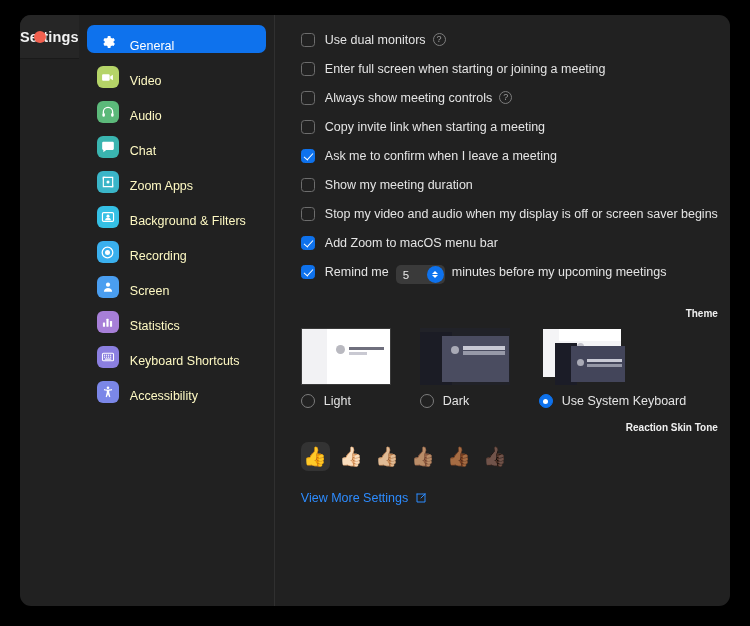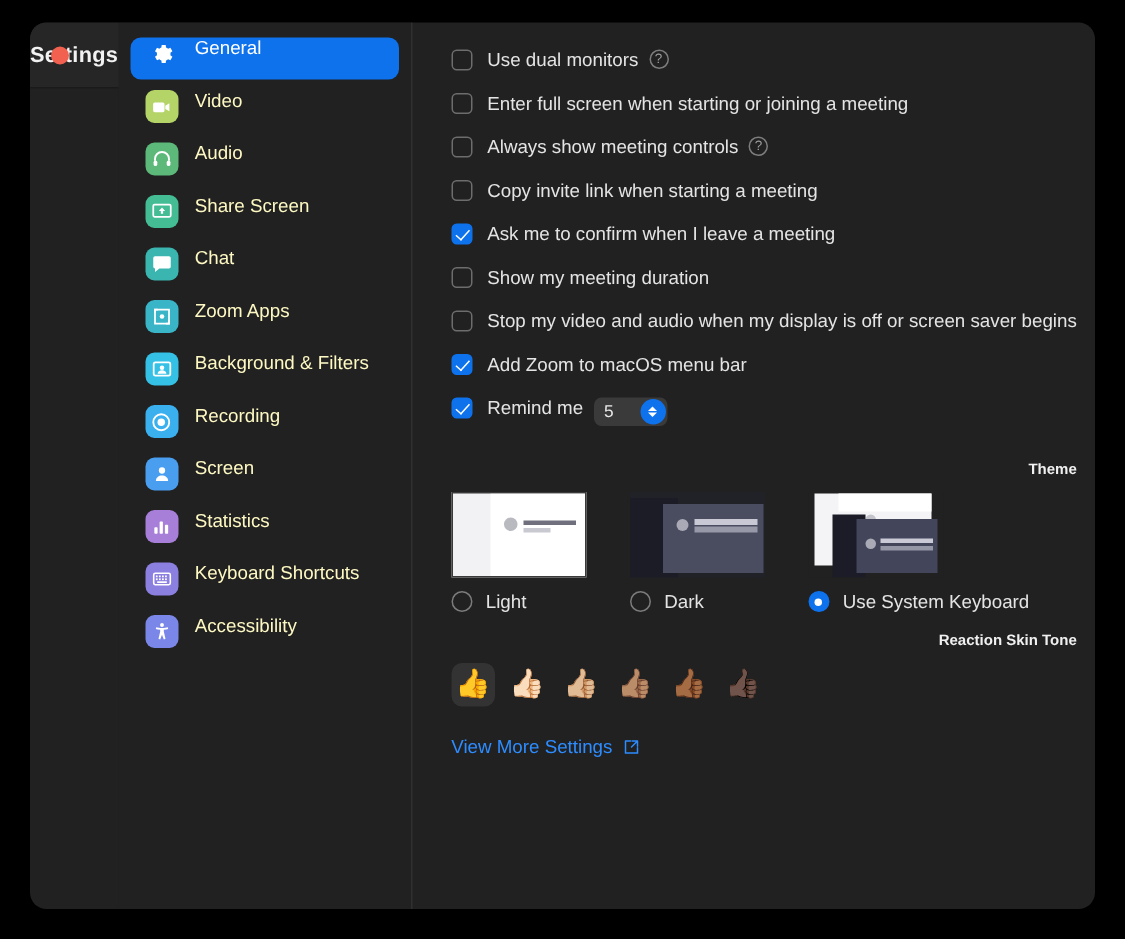--- a/index.html
+++ b/index.html
@@ -52,21 +52,21 @@
 
   
   #sidebar {
     flex: 0 0 196px;
     background: #212121;
     padding: 10px 8px 0 8px;
     border-right: 1px solid #303030;
   }
   .nav-item {
     display: flex;
-    align-items: flex-start;
+    align-items: flex-end;
     height: 28px;
     margin-bottom: 7px;
     padding-left: 10px;
     border-radius: 7px;
     cursor: pointer;
   }
   .nav-item.active { background: #0e72ed; }
   .nav-icon {
     flex: 0 0 22px;
     width: 22px; height: 22px;
@@ -359,29 +359,20 @@
         <span class="nav-icon" style="background:#5cb97a">
           <svg width="14" height="14" viewBox="0 0 24 24" fill="none" stroke="#ffffff" stroke-width="2.2">
               <path d="M4 14v-2a8 8 0 0116 0v2"></path>
               <rect x="2.4" y="13.6" width="4.2" height="6.4" rx="2.1" fill="#ffffff" stroke="none"></rect>
               <rect x="17.4" y="13.6" width="4.2" height="6.4" rx="2.1" fill="#ffffff" stroke="none"></rect>
             </svg>
         </span>
         <span class="nav-label">Audio</span>
       </div>
 
-      <div class="nav-item">
-        <span class="nav-icon" style="background:#45bd94">
-          <svg width="14" height="14" viewBox="0 0 24 24">
-              <rect x="2" y="4" width="20" height="14" rx="1.6" fill="none" stroke="#ffffff" stroke-width="2"></rect>
-              <path d="M12 7.5l3.6 4h-2.3v3.2h-2.6V11.5H8.4z" fill="#ffffff"></path>
-            </svg>
-        </span>
-        <span class="nav-label">Share Screen</span>
-      </div>
 
       <div class="nav-item">
         <span class="nav-icon" style="background:#3ab5b0">
           <svg width="14" height="14" viewBox="0 0 24 24" fill="#ffffff">
               <path d="M4 3h16a2 2 0 012 2v10a2 2 0 01-2 2H9l-5 4v-4a2 2 0 01-2-2V5a2 2 0 012-2z"></path>
             </svg>
         </span>
         <span class="nav-label">Chat</span>
       </div>
 
@@ -517,20 +508,21 @@
       <div class="chk-row">
         <span class="chk on"></span>
         <span class="chk-label">Remind me</span>
         <span class="stepper">
           <span class="stepper-val">5</span>
           <span class="stepper-btn">
             <span class="up"></span>
               <span class="dn"></span>
           </span>
         </span>
+        <span class="chk-label">minutes before my upcoming meetings</span>
       </div>
 
       
       <div class="sec-head">Theme</div>
 
       <div id="theme-row">
 
         <div class="theme-opt">
           <div class="thumb t-light">
             <div class="win"></div>

